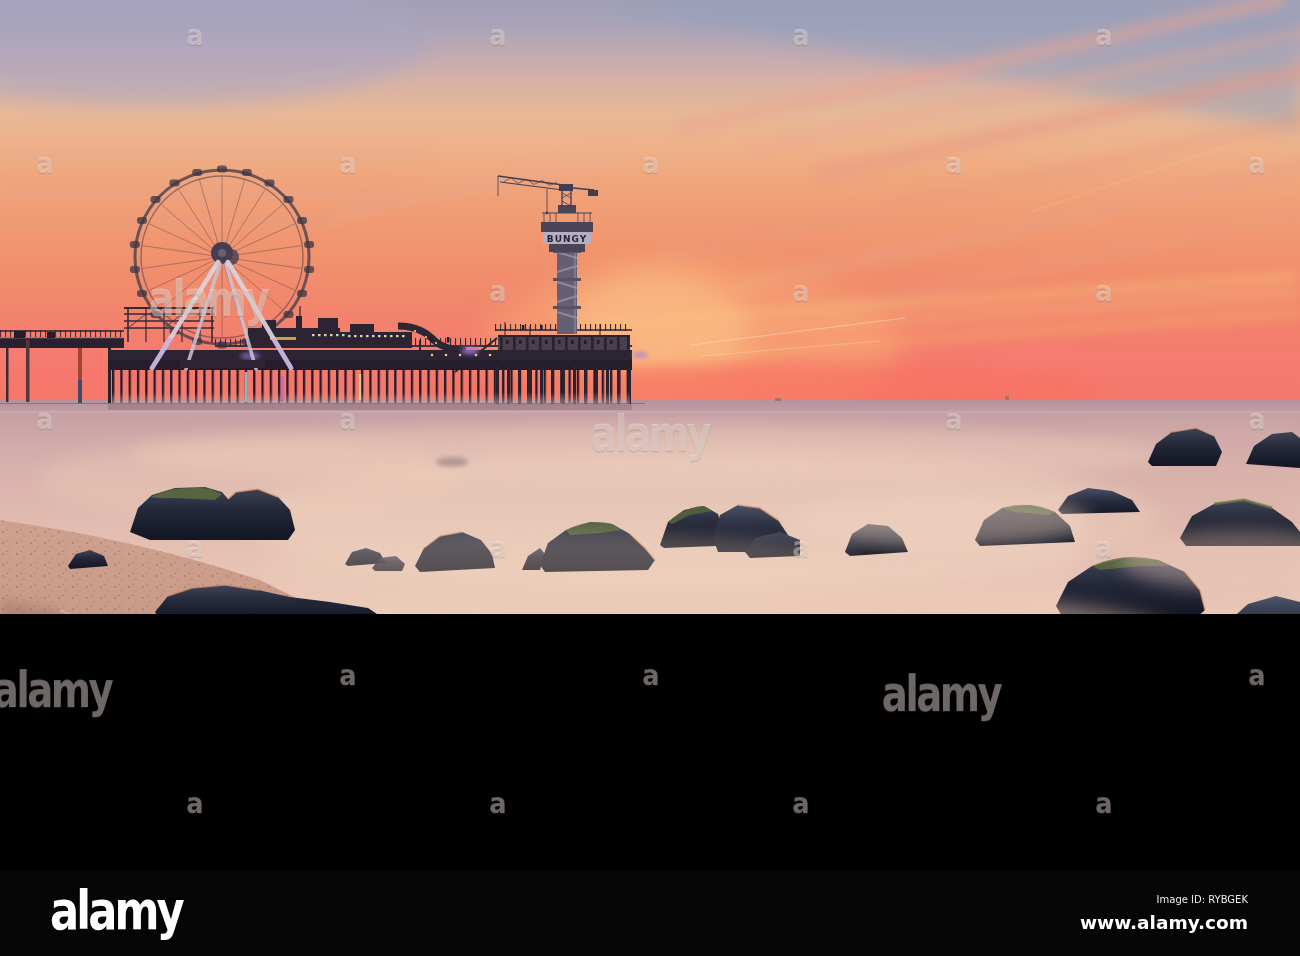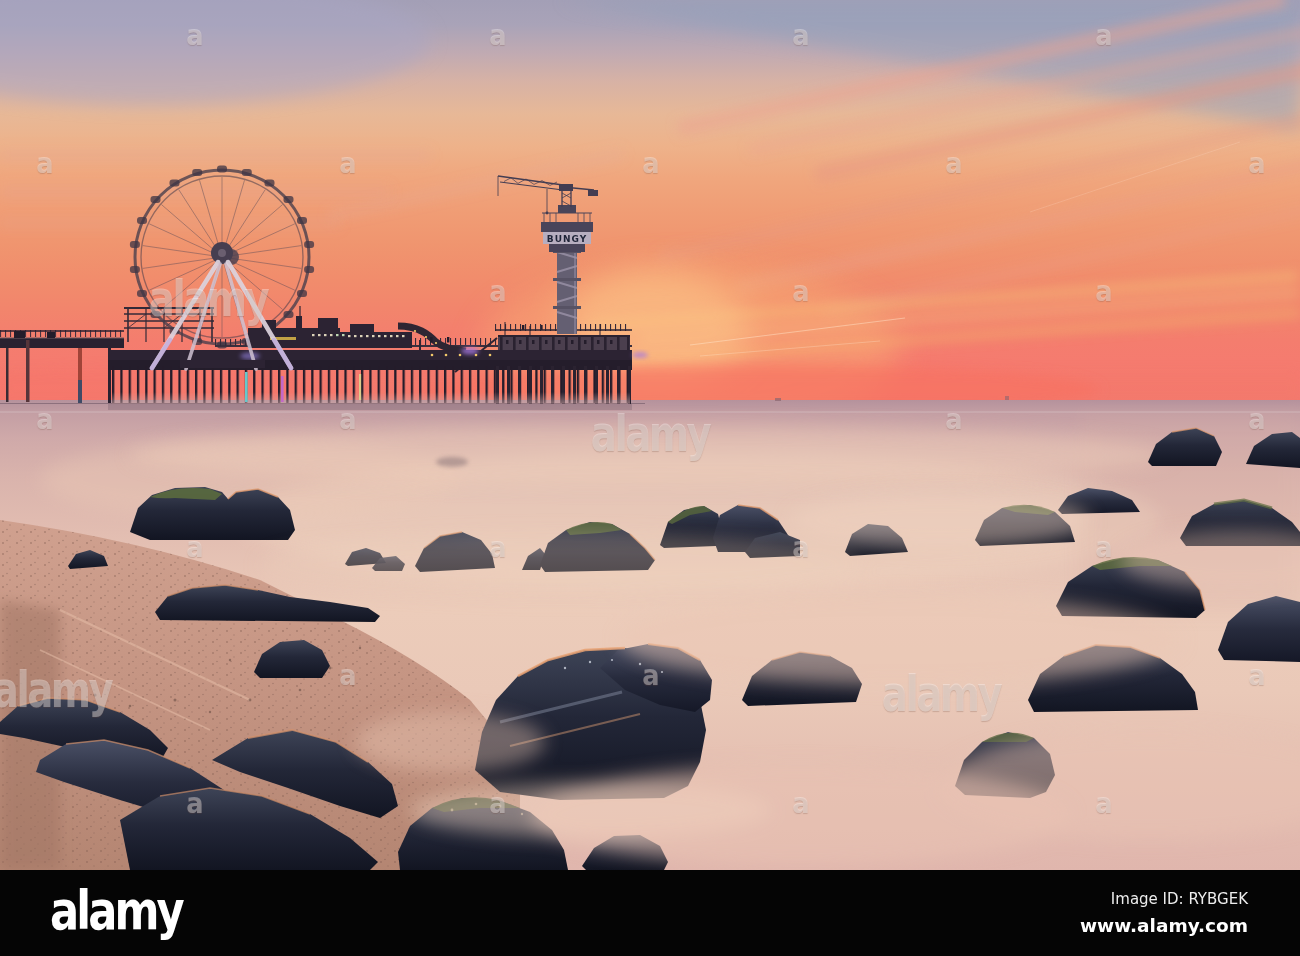--- a/index.html
+++ b/index.html
@@ -1,31 +1,31 @@
 <!DOCTYPE html>
 <html><head>
 <meta charset="utf-8">
 <style>
   html,body{margin:0;padding:0;background:#222;}
   .stage{position:relative;width:1300px;height:956px;overflow:hidden;background:#000;
          font-family:"DejaVu Sans","Liberation Sans",sans-serif;}
-  .photo{position:absolute;left:0;top:0;width:1300px;height:870px;overflow:hidden;}
+  .photo{position:absolute;left:0;top:0;width:1300px;height:614px;overflow:hidden;}
   .photo svg{display:block;}
   
   .wm{position:absolute;left:0;top:0;width:1300px;height:870px;pointer-events:none;}
   .wm span{position:absolute;color:rgba(255,255,255,0.36);font-weight:bold;
            text-shadow:0 1px 1px rgba(110,75,65,0.25);user-select:none;}
   .wm .wm-s{font-size:27px;transform:translate(-50%,-50%) scale(.95,1.08);}
   .wm .wm-l{font-size:46px;letter-spacing:-3px;transform:translate(-50%,-50%) scale(.84,1.1);}
   
   .footer{position:absolute;left:0;top:870px;width:1300px;height:86px;background:#050505;}
   .footer .logo{position:absolute;left:50px;top:50%;transform:translateY(-54%) scale(.96,1.18);
                 transform-origin:left center;color:#fff;font-size:45px;font-weight:800;letter-spacing:-3px;}
   .footer .right{position:absolute;right:52px;top:50%;transform:translateY(-50%);text-align:right;}
-  .footer .right .id{color:#ededed;font-size:15px;margin-bottom:7px;}
+  .footer .right .id{color:#ededed;font-size:10px;margin-bottom:7px;}
   .footer .right .site{color:#fff;font-size:18.5px;font-weight:bold;margin-left:24px;}
 </style>
 </head>
 <body>
 
 <div class="stage">
   <div class="photo">
   <svg width="1300" height="870" viewBox="0 0 1300 870" xmlns="http://www.w3.org/2000/svg">
     <defs>
       <linearGradient id="sky" x1="0" y1="0" x2="0" y2="1">

